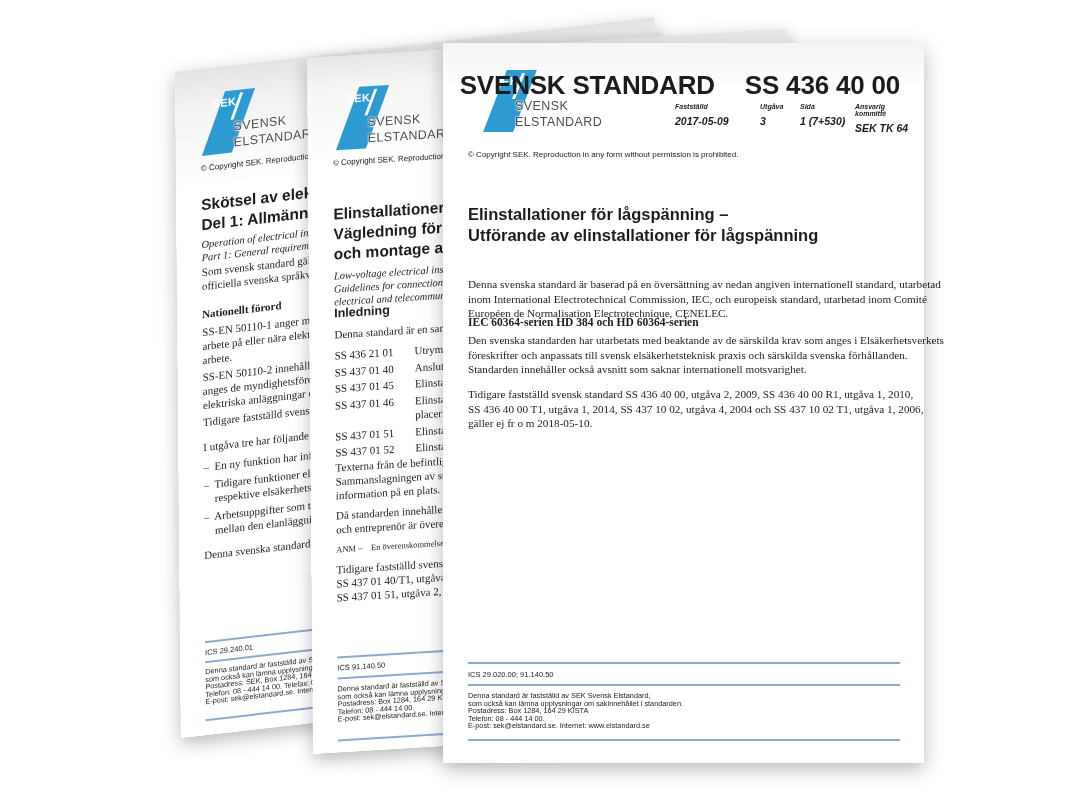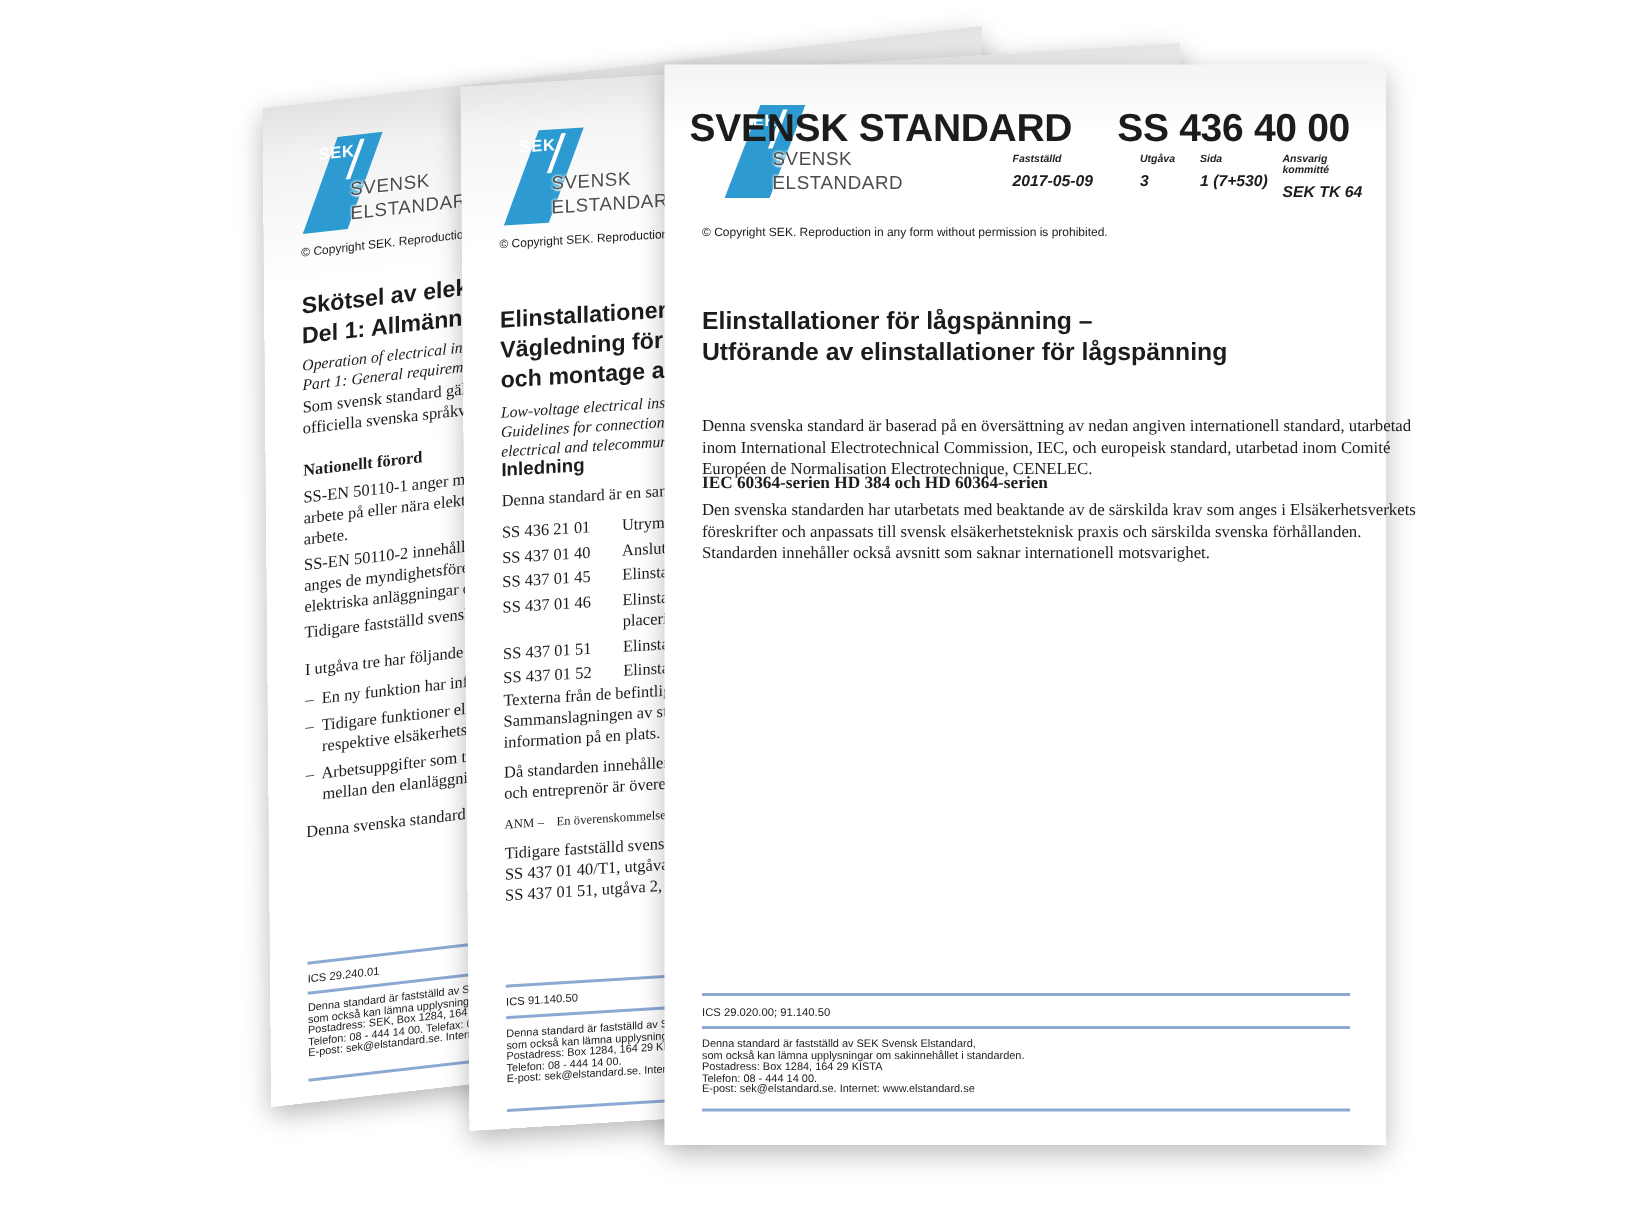--- a/index.html
+++ b/index.html
@@ -193,20 +193,23 @@
     <div class="abs copyright" style="left:25px;top:107px;text-align:right;">© Copyright SEK. Reproduction in any form without permission is prohibited.</div>
     <div class="abs title-sv" style="left:25px;top:133px;margin-top:28px;">Elinstallationer för lågspänning –
 Utförande av elinstallationer för lågspänning</div>
     <div class="abs body-text" style="left:25px;top:234px;">Denna svenska standard är baserad på en översättning av nedan angiven internationell standard, utarbetad
 inom International Electrotechnical Commission, IEC, och europeisk standard, utarbetad inom Comité
 Européen de Normalisation Electrotechnique, CENELEC.</div>
     <div class="abs series" style="left:25px;top:273px;width:432px;">IEC 60364-serien HD 384 och HD 60364-serien</div>
     <div class="abs body-text" style="left:25px;top:290px;">Den svenska standarden har utarbetats med beaktande av de särskilda krav som anges i Elsäkerhetsverkets
 föreskrifter och anpassats till svensk elsäkerhetsteknisk praxis och särskilda svenska förhållanden.
 Standarden innehåller också avsnitt som saknar internationell motsvarighet.</div>
+    <div class="abs body-text" style="left:25px;top:344px;">Tidigare fastställd svensk standard SS 436 40 00, utgåva 2, 2009, SS 436 40 00 R1, utgåva 1, 2010,
+SS 436 40 00 T1, utgåva 1, 2014, SS 437 10 02, utgåva 4, 2004 och SS 437 10 02 T1, utgåva 1, 2006,
+gäller ej fr o m 2018-05-10.</div>
 
     <div class="rule" style="top:619px;"></div>
     <div class="abs ics" style="left:25px;top:627px;">ICS 29.020.00; 91.140.50</div>
     <div class="rule" style="top:641px;"></div>
     <div class="abs address" style="left:25px;top:649px;">Denna standard är fastställd av SEK Svensk Elstandard,
 som också kan lämna upplysningar om sakinnehållet i standarden.
 Postadress: Box 1284, 164 29 KISTA
 Telefon: 08 - 444 14 00.
 E-post: sek@elstandard.se. Internet: www.elstandard.se</div>
     <div class="rule" style="top:696px;"></div>

